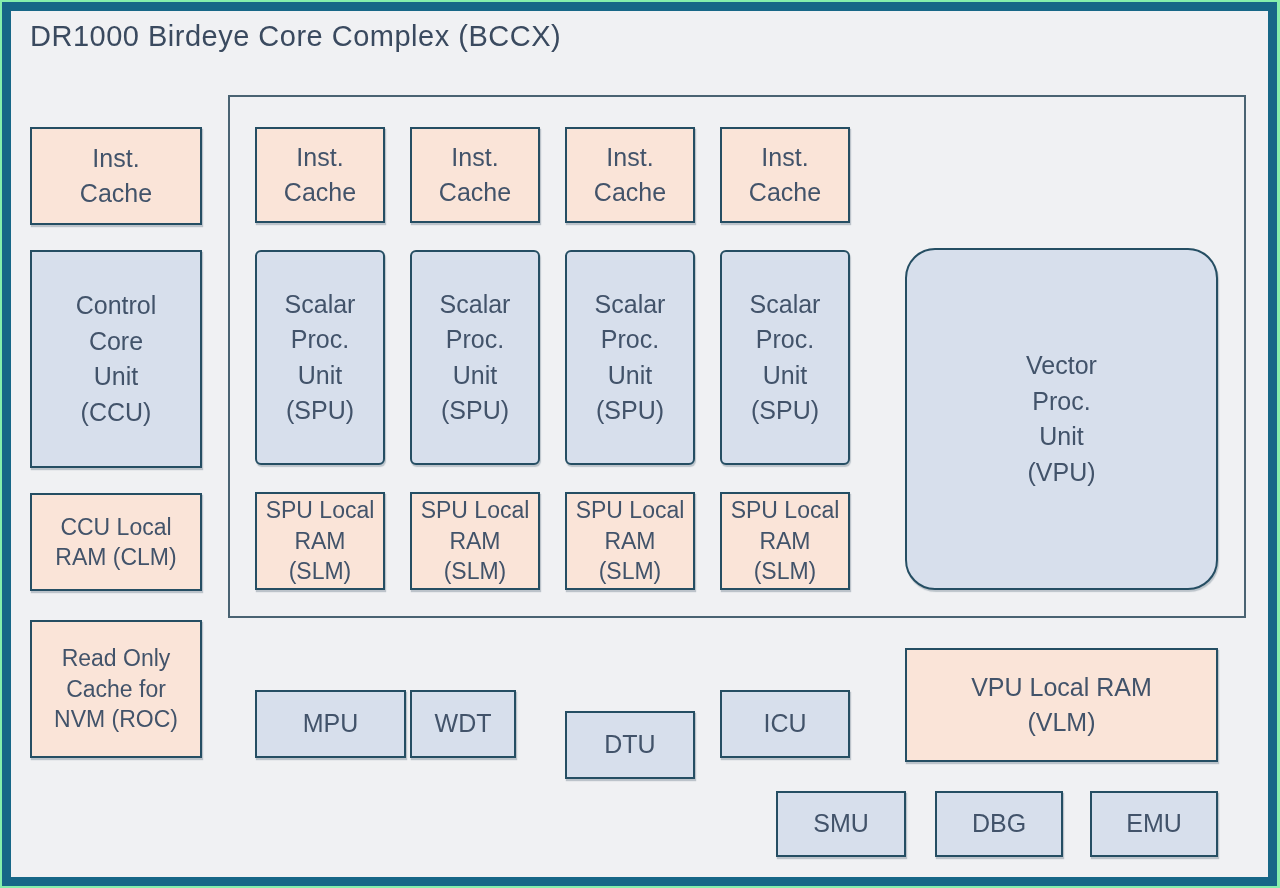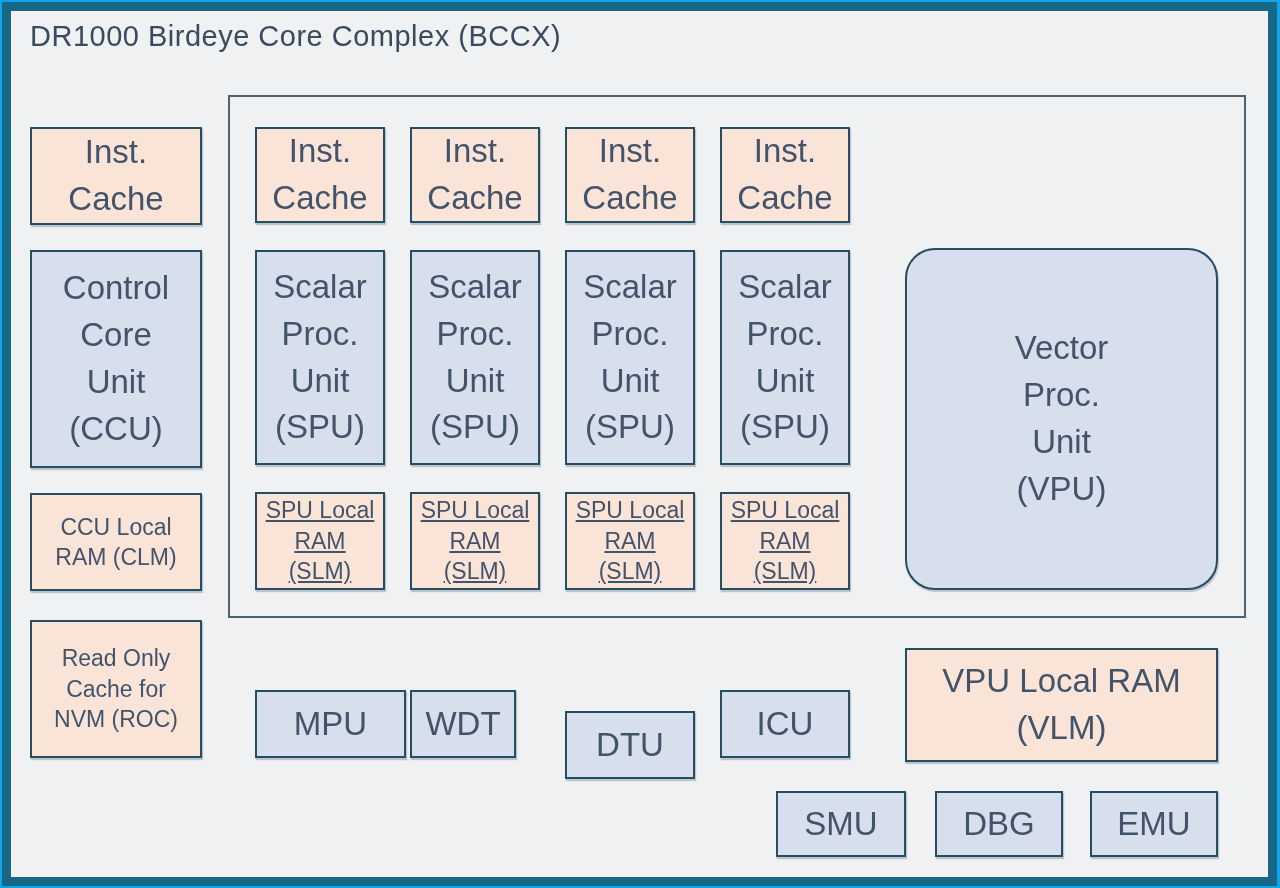--- a/index.html
+++ b/index.html
@@ -1,57 +1,57 @@
 <!DOCTYPE html>
 <html><head>
 <meta charset="utf-8">
 <style>
   html,body{margin:0;padding:0;background:#ffffff;}
   .page{
     position:relative;width:1280px;height:888px;overflow:hidden;
-    background:#0ea5e9;
+    background:#86efac;
     font-family:"Liberation Sans", sans-serif;
   }
   .frame{
     position:absolute;left:2px;top:2px;right:3px;bottom:2px;
     border:9px solid #176787;
     background:#f0f1f3;
     box-sizing:border-box;
   }
   .title{
     position:absolute;left:30px;top:20px;
     font-size:29px;color:#3a4a5f;letter-spacing:0.5px;
     white-space:nowrap;
   }
   .box{
     position:absolute;box-sizing:border-box;
     border:2px solid #254e63;
     display:flex;align-items:center;justify-content:center;
     text-align:center;color:#42536a;
-    font-size:33px;line-height:1.42;white-space:pre-line;
+    font-size:25px;line-height:1.42;white-space:pre-line;
     box-shadow:1px 2px 1px rgba(30,60,80,0.25);
   }
   .peach{background:#fae4d8;}
   .blue{background:#d7dfec;}
   .small{font-size:23px;line-height:1.32;}
   .cluster{
     position:absolute;left:228px;top:95px;width:1018px;height:523px;
     border:2px solid #41607233;box-sizing:border-box;
     border-color:#4a6372;background:transparent;
   }
   
   .b-l-icache{left:30px;top:127px;width:172px;height:98px;}
   .b-ccu{left:30px;top:250px;width:172px;height:218px;}
   .b-clm{left:30px;top:493px;width:172px;height:98px;}
   .b-roc{left:30px;top:620px;width:172px;height:138px;}
   
   .col0{left:255px;} .col1{left:410px;} .col2{left:565px;} .col3{left:720px;}
   .b-icache{top:127px;width:130px;height:96px;}
-  .b-spu{top:250px;width:130px;height:215px;}
-  .b-slm{top:492px;width:130px;height:98px;text-decoration:underline;}
+  .b-spu{top:250px;width:130px;height:215px;border-radius:6px;}
+  .b-slm{top:492px;width:130px;height:98px;}
   
   .b-vrf{left:905px;top:122px;width:313px;height:98px;}
   .b-vpu{left:905px;top:248px;width:313px;height:342px;border-radius:30px;}
   
   .b-mpu{left:255px;top:690px;width:151px;height:68px;}
   .b-wdt{left:410px;top:690px;width:106px;height:68px;}
   .b-dtu{left:565px;top:690px;width:130px;height:68px;margin-top:21px;}
   .b-icu{left:720px;top:690px;width:130px;height:68px;}
   .b-vlm{left:905px;top:648px;width:313px;height:114px;}
   

